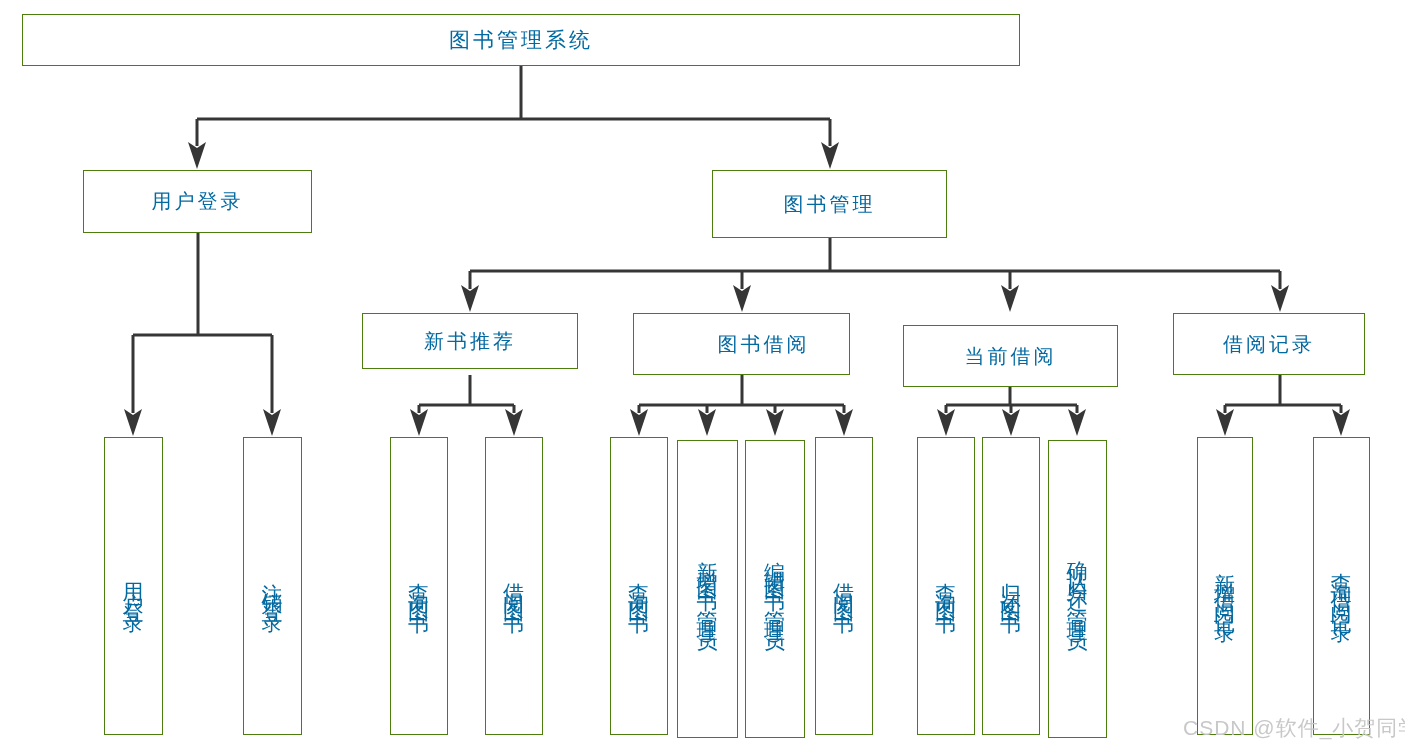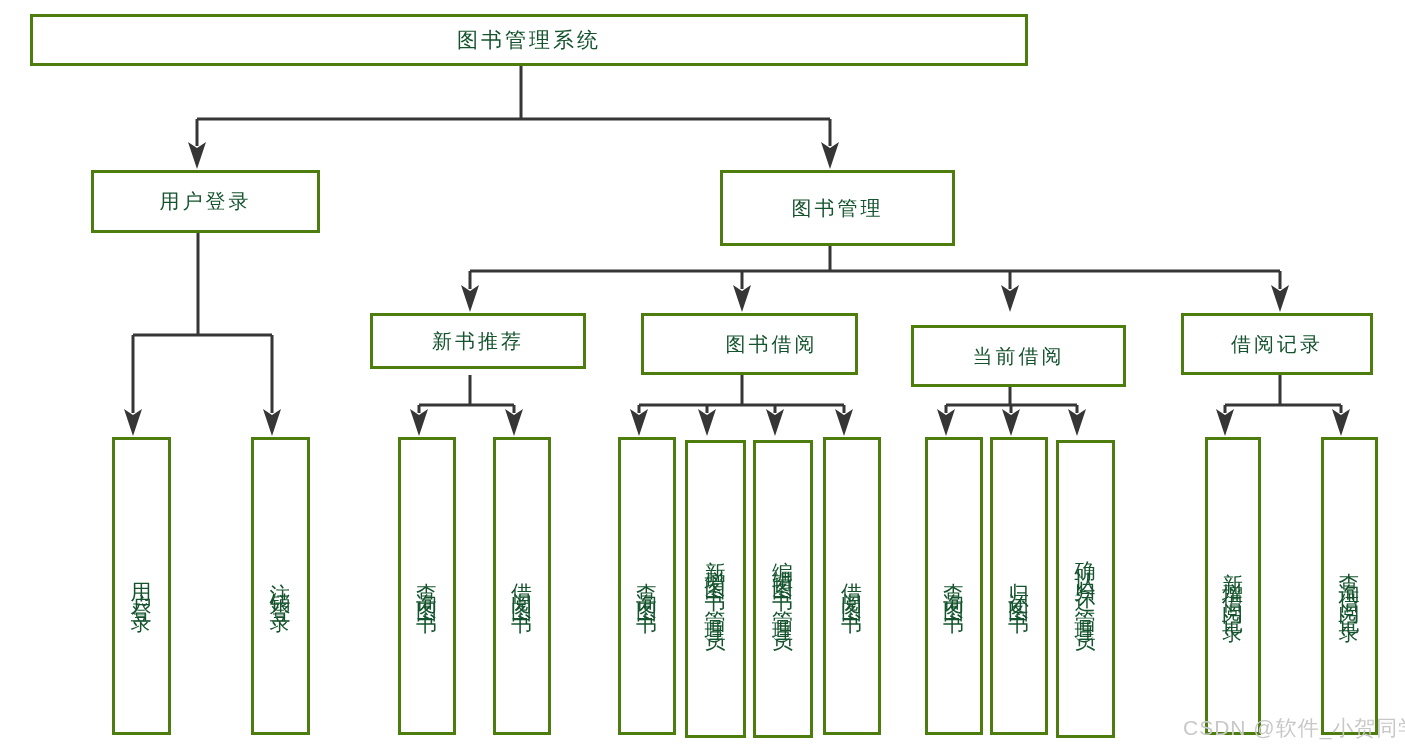--- a/index.html
+++ b/index.html
@@ -4,22 +4,22 @@
 <style>
   html,body{margin:0;padding:0;background:#ffffff;}
   .stage{
     position:relative;width:1405px;height:747px;background:#ffffff;
     font-family:"Liberation Sans","DejaVu Sans",sans-serif;overflow:hidden;
   }
   .connectors{position:absolute;left:0;top:0;z-index:0;}
   .cline{stroke:#363636;stroke-width:3;fill:none;}
   .ahead{fill:#363636;stroke:none;}
   .box{
-    position:absolute;box-sizing:border-box;border:3px solid #4d7c0f;background:#ffffff;
-    display:flex;align-items:center;justify-content:center;color:#14532d;z-index:1;margin-left:8px;
+    position:absolute;box-sizing:border-box;border:1px solid #4d7c0f;background:#ffffff;
+    display:flex;align-items:center;justify-content:center;color:#0369a1;z-index:1;
   }
   .hbox{font-size:20px;letter-spacing:3px;}
   .root{font-size:21px;}
   .leaf{
     writing-mode:vertical-rl;text-orientation:mixed;
     font-size:21px;letter-spacing:10px;line-height:1;
   }
   .watermark{
     position:absolute;left:1183px;top:714px;z-index:5;
     font-size:21px;color:#c8c8c8;letter-spacing:1px;white-space:nowrap;
@@ -55,21 +55,21 @@
     <path class="ahead" d="M946 436 L937 409 L946 415 L955 409 Z"></path>
     <path class="ahead" d="M1011 436 L1002 409 L1011 415 L1020 409 Z"></path>
     <path class="ahead" d="M1077 436 L1068 409 L1077 415 L1086 409 Z"></path>
     <path class="ahead" d="M1225 436 L1216 409 L1225 415 L1234 409 Z"></path>
     <path class="ahead" d="M1341 436 L1332 409 L1341 415 L1350 409 Z"></path>
   </svg>
 
   <div class="box hbox root" style="left:22px;top:14px;width:998px;height:52px;">图书管理系统</div>
 
   <div class="box hbox" style="left:83px;top:170px;width:229px;height:63px;">用户登录</div>
-  <div class="box hbox" style="left:712px;top:170px;width:235px;height:76px;">图书管理</div>
+  <div class="box hbox" style="left:712px;top:170px;width:235px;height:68px;">图书管理</div>
 
   <div class="box hbox" style="left:362px;top:313px;width:216px;height:56px;">新书推荐</div>
   <div class="box hbox" style="left:633px;top:313px;width:217px;height:62px;padding-left:44px;">图书借阅</div>
   <div class="box hbox" style="left:903px;top:325px;width:215px;height:62px;">当前借阅</div>
   <div class="box hbox" style="left:1173px;top:313px;width:192px;height:62px;">借阅记录</div>
 
   <div class="box leaf" style="left:104px;top:437px;width:59px;height:298px;">用户登录</div>
   <div class="box leaf" style="left:243px;top:437px;width:59px;height:298px;">注销登录</div>
 
   <div class="box leaf" style="left:390px;top:437px;width:58px;height:298px;">查询图书</div>

